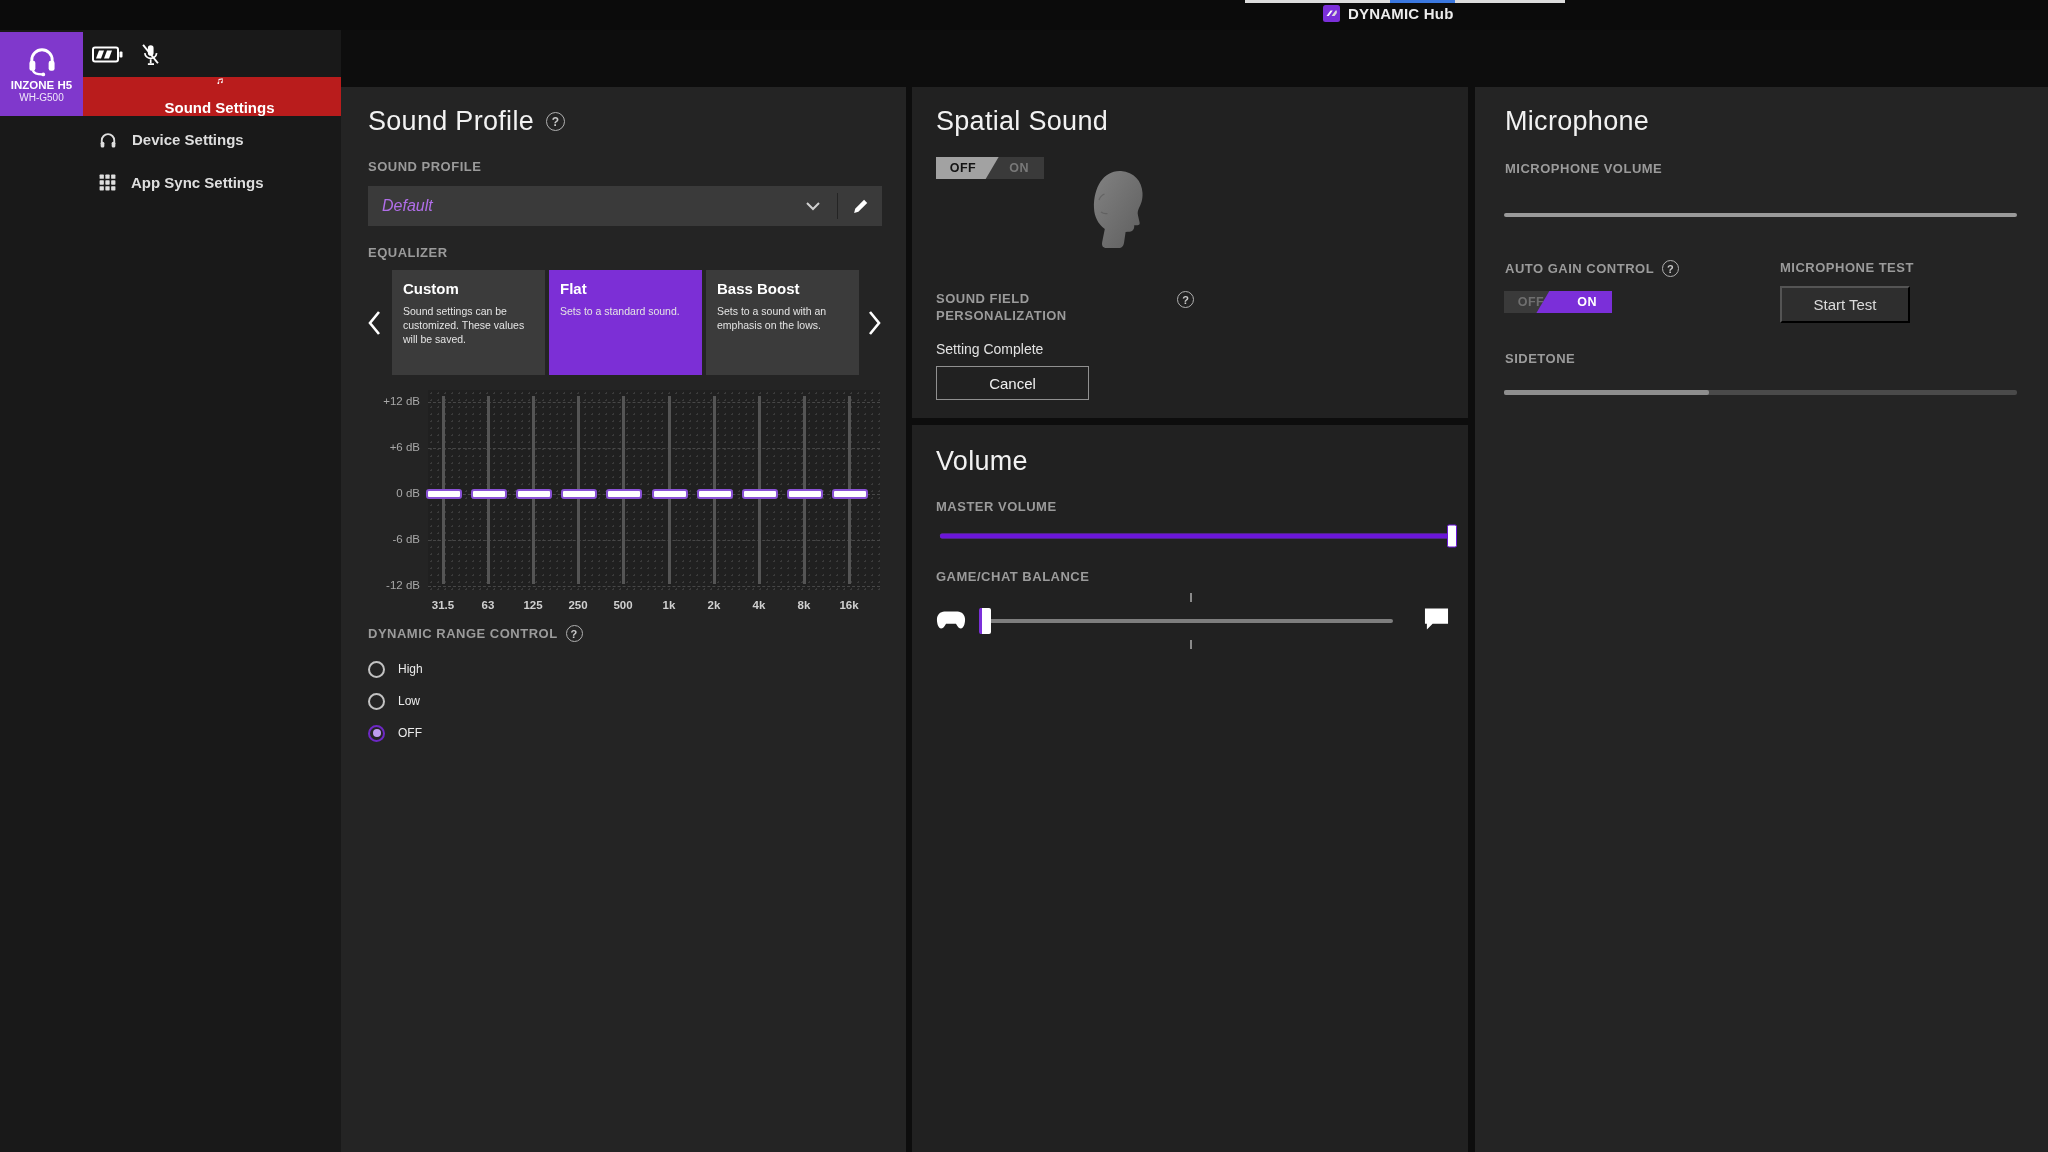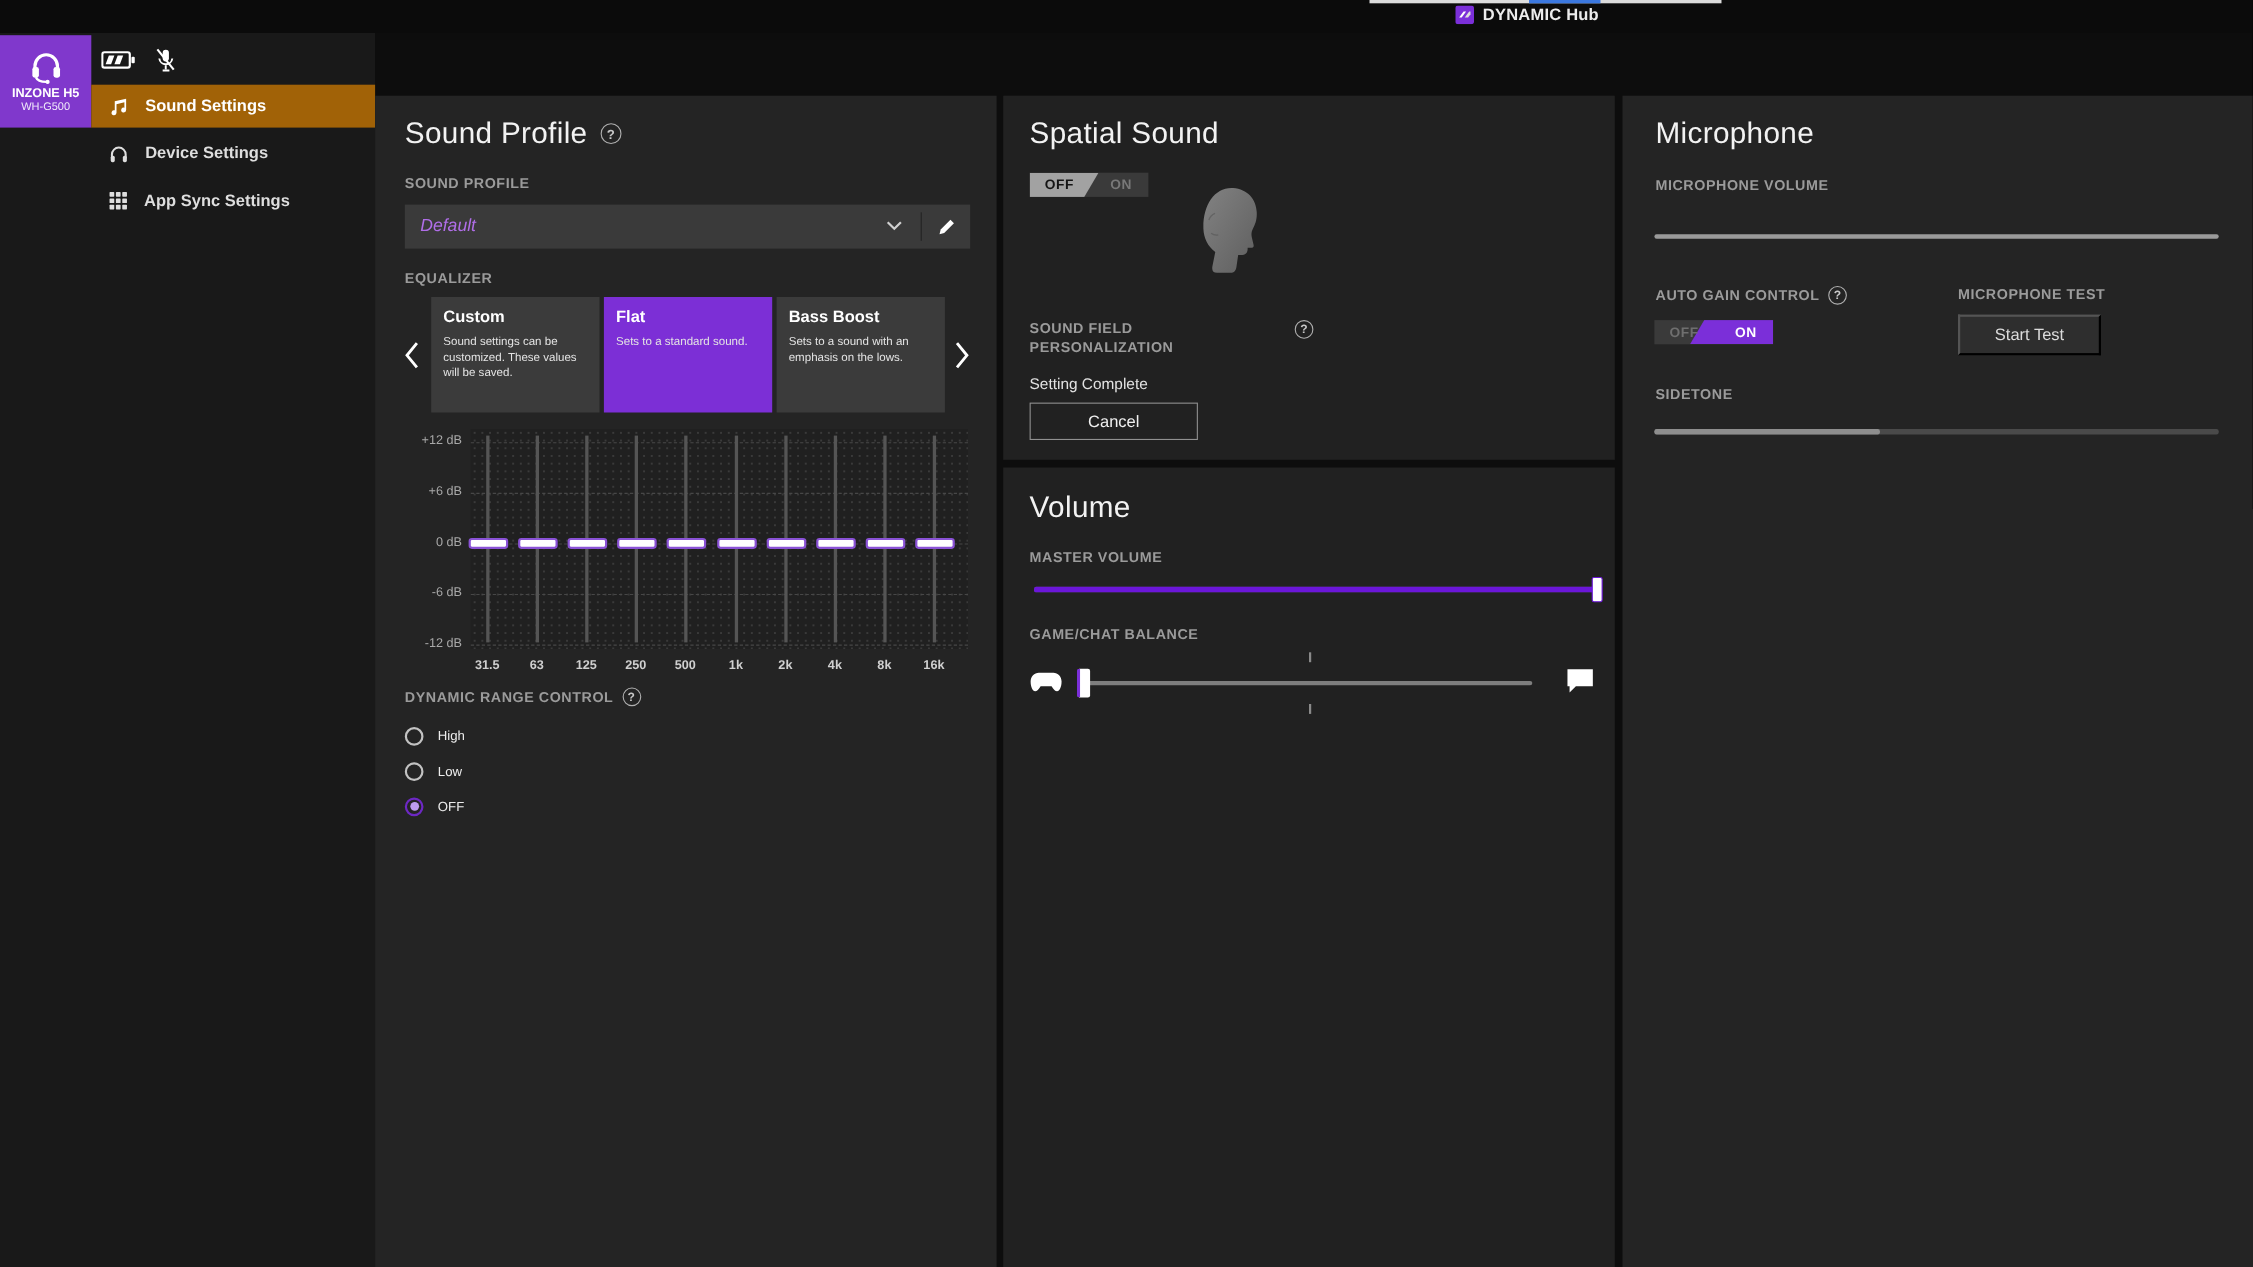--- a/index.html
+++ b/index.html
@@ -13,21 +13,21 @@
   .app-title{font-size:15px;font-weight:700;color:#ececec;letter-spacing:.2px;}
   
   .sidebar{position:absolute;left:0;top:30px;width:341px;height:1122px;background:#191919;}
   .device-tile{position:absolute;left:0;top:2px;width:83px;height:84px;background:#8038cc;
                display:flex;flex-direction:column;align-items:center;justify-content:flex-start;padding-top:11px;box-sizing:border-box;}
   .device-name{font-size:11.5px;font-weight:700;color:#fff;margin-top:2px;}
   .device-model{font-size:10px;color:#f0e8fa;margin-top:1px;}
   .status-icons{position:absolute;left:92px;top:12px;display:flex;align-items:center;gap:17px;height:24px;}
   .nav-item{position:absolute;left:83px;width:258px;height:39px;display:flex;align-items:center;gap:14px;
             padding-left:15px;box-sizing:border-box;font-size:15px;font-weight:600;color:#dedede;cursor:pointer;}
-  .nav-item.selected{background:#a16207;color:#fff;}
+  .nav-item.selected{background:#b91c1c;color:#fff;flex-direction:column;}
   
   .panel{position:absolute;background:#242424;margin-top:48px;}
   .panel.spatial,.panel.volume{background:#212121;}
   .h1{font-size:27px;font-weight:400;color:#f2f2f2;letter-spacing:.3px;display:flex;align-items:center;gap:12px;}
   .sublabel{font-size:13px;font-weight:700;color:#9b9b9b;letter-spacing:.5px;display:flex;align-items:center;gap:8px;}
   .qicon{display:inline-flex;align-items:center;justify-content:center;width:19px;height:19px;border:1.5px solid #b0b0b0;
          border-radius:50%;font-size:12px;font-weight:700;color:#c8c8c8;box-sizing:border-box;cursor:pointer;}
   .qicon.small{width:17px;height:17px;font-size:11px;}
   
   .dropdown{position:absolute;left:27px;top:99px;width:514px;height:40px;background:#3a3a3a;display:flex;align-items:center;cursor:pointer;}

